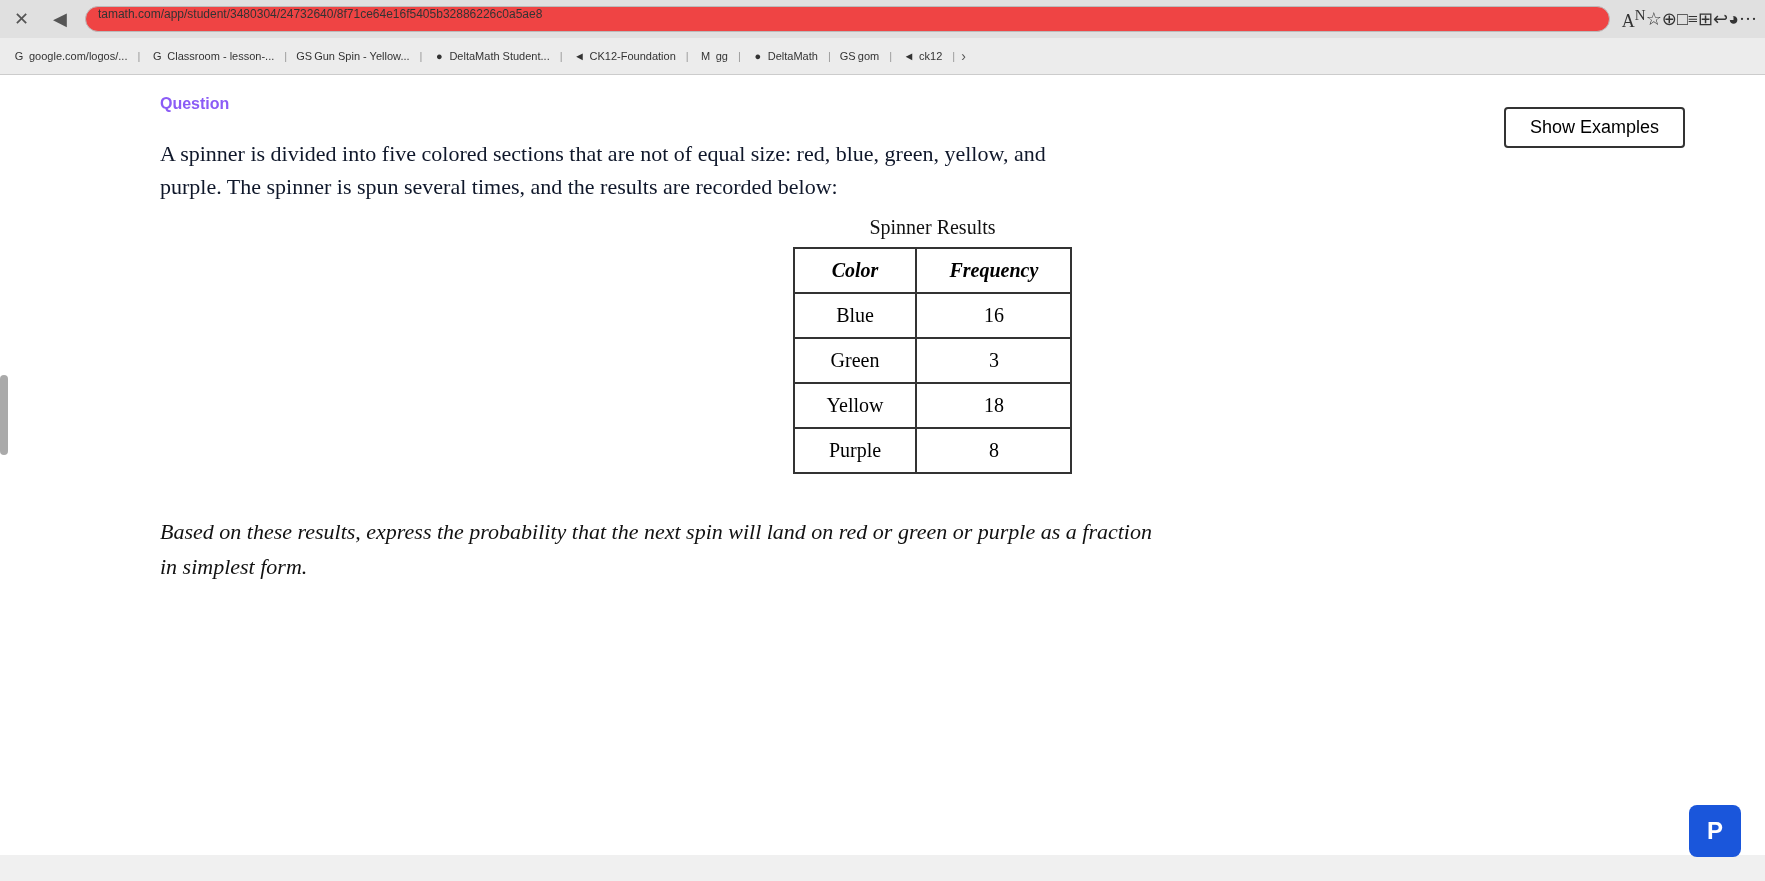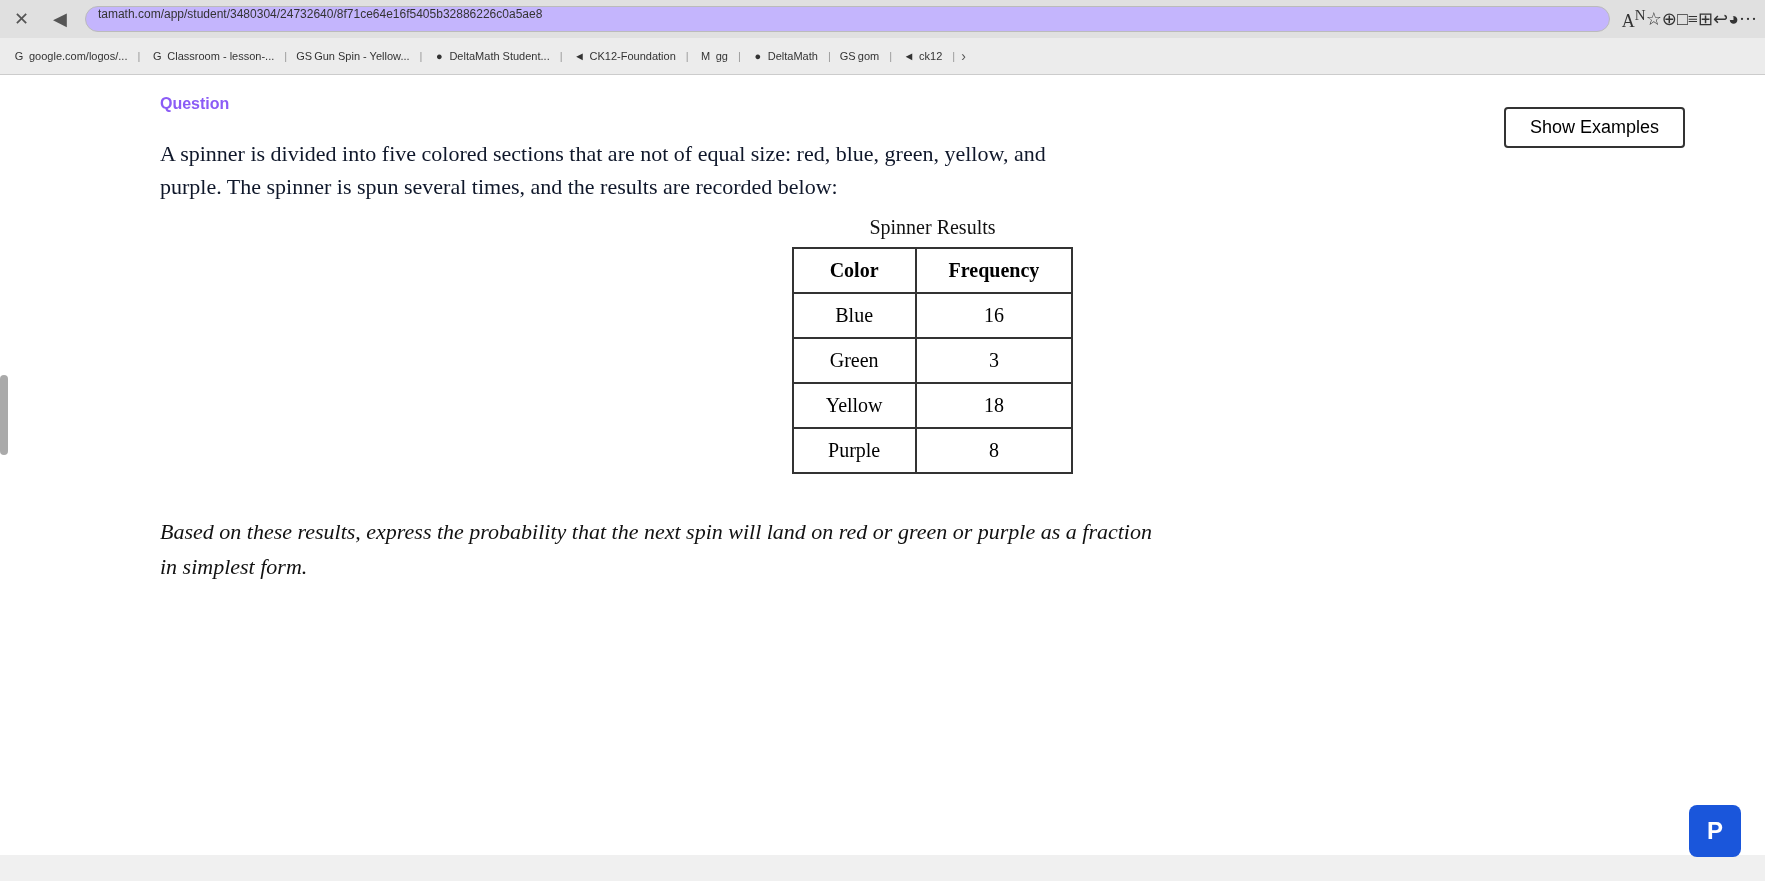--- a/index.html
+++ b/index.html
@@ -50,21 +50,21 @@
       height: 14px;
       display: inline-flex;
       align-items: center;
       justify-content: center;
       font-size: 11px;
     }
 
     .address-input {
       flex: 1;
       height: 26px;
-      background: #c4b5fd;
+      background: #ef4444;
       border: 1px solid #bbb;
       border-radius: 13px;
       padding: 0 12px;
       font-size: 12px;
       font-family: Arial, sans-serif;
       color: #333;
     }
 
     
     .main-content {
@@ -124,20 +124,21 @@
       font-size: 20px;
       font-family: Georgia, serif;
     }
 
     .spinner-table th {
       border: 2px solid #333;
       padding: 10px 32px;
       text-align: center;
       font-weight: bold;
       background: white;
+      font-style: italic;
     }
 
     .spinner-table td {
       border: 2px solid #333;
       padding: 10px 32px;
       text-align: center;
       background: white;
     }
 
     .bottom-question {

